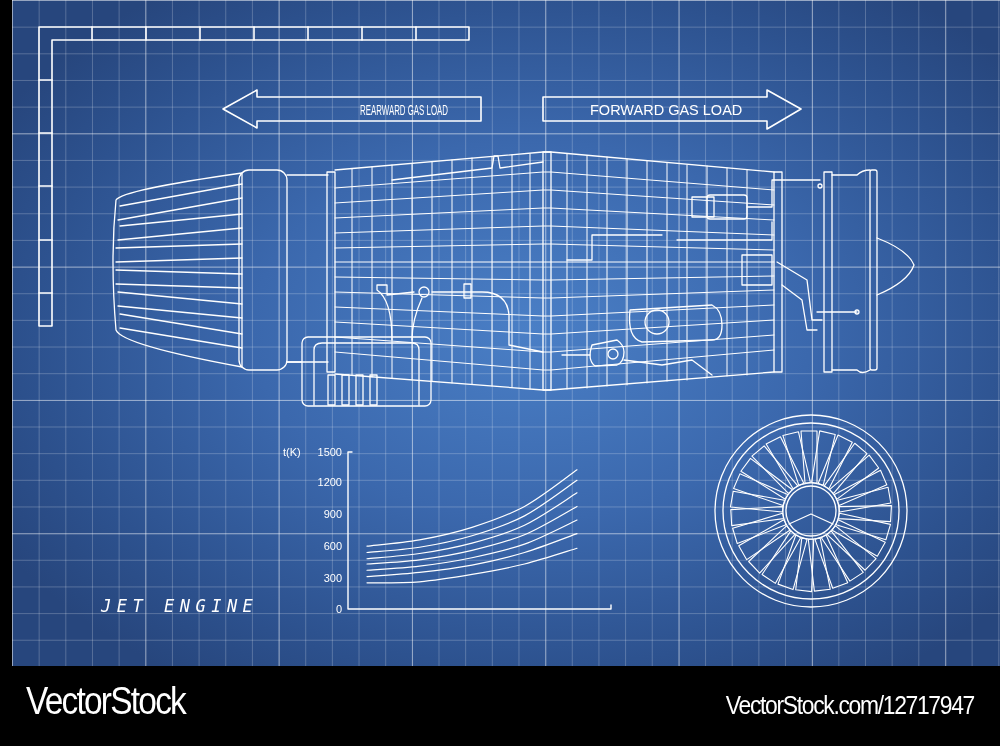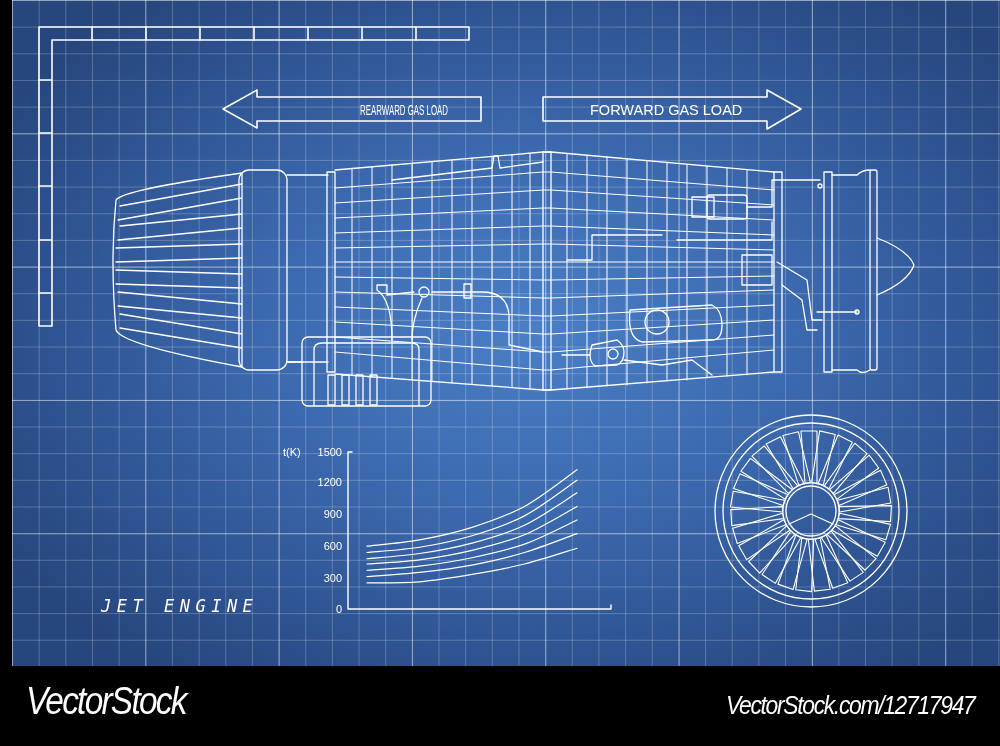--- a/index.html
+++ b/index.html
@@ -21,21 +21,21 @@
     background-image:
       linear-gradient(to right, rgba(255,255,255,0.38) 1px, transparent 1px),
       linear-gradient(to bottom, rgba(255,255,255,0.38) 1px, transparent 1px);
     background-size: 133.33px 133.33px;
     background-position: 0 0;
   }
   svg.layer { position:absolute; left:0; top:0; }
   .lbl { fill:#fff; font-family:"Liberation Sans", sans-serif; }
   .title-txt { fill:#fff; font-family:"DejaVu Sans Mono", monospace; font-style:italic; }
   #footer {
-    position:absolute; left:0; top:666px; width:1000px; height:80px; background:#000;font-style:italic;
+    position:absolute; left:0; top:666px; width:1000px; height:80px; background:#000;
   }
   #footer .brand {
     position:absolute; left:26px; top:14px; color:#fff;
     font-family:"Liberation Sans", sans-serif; font-size:38px; letter-spacing:-2px;
     transform:scaleX(0.88); transform-origin:left center;
   }
   #footer .ref {
     position:absolute; right:26px; top:24px; color:#fff;
     font-family:"Liberation Sans", sans-serif; font-size:26px; letter-spacing:-1.5px;
     transform:scaleX(0.88); transform-origin:right center;

